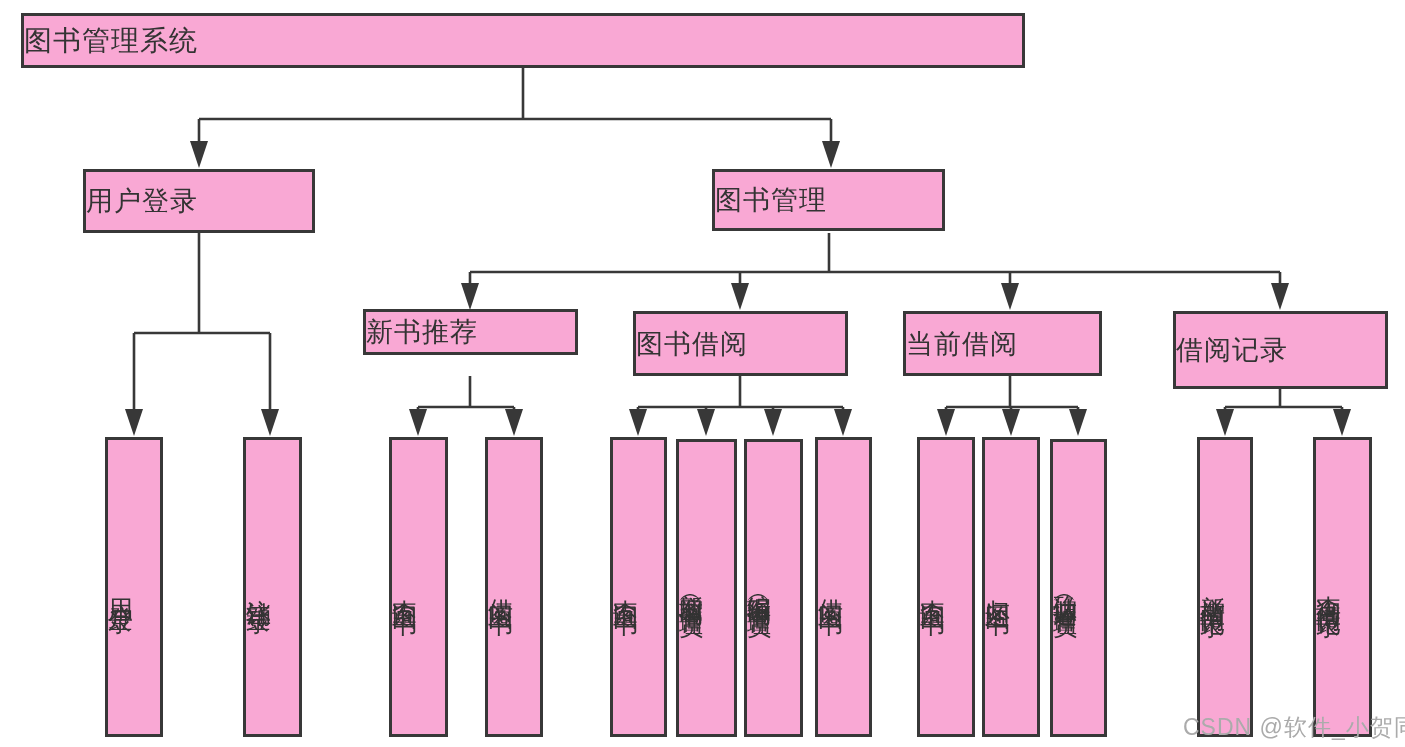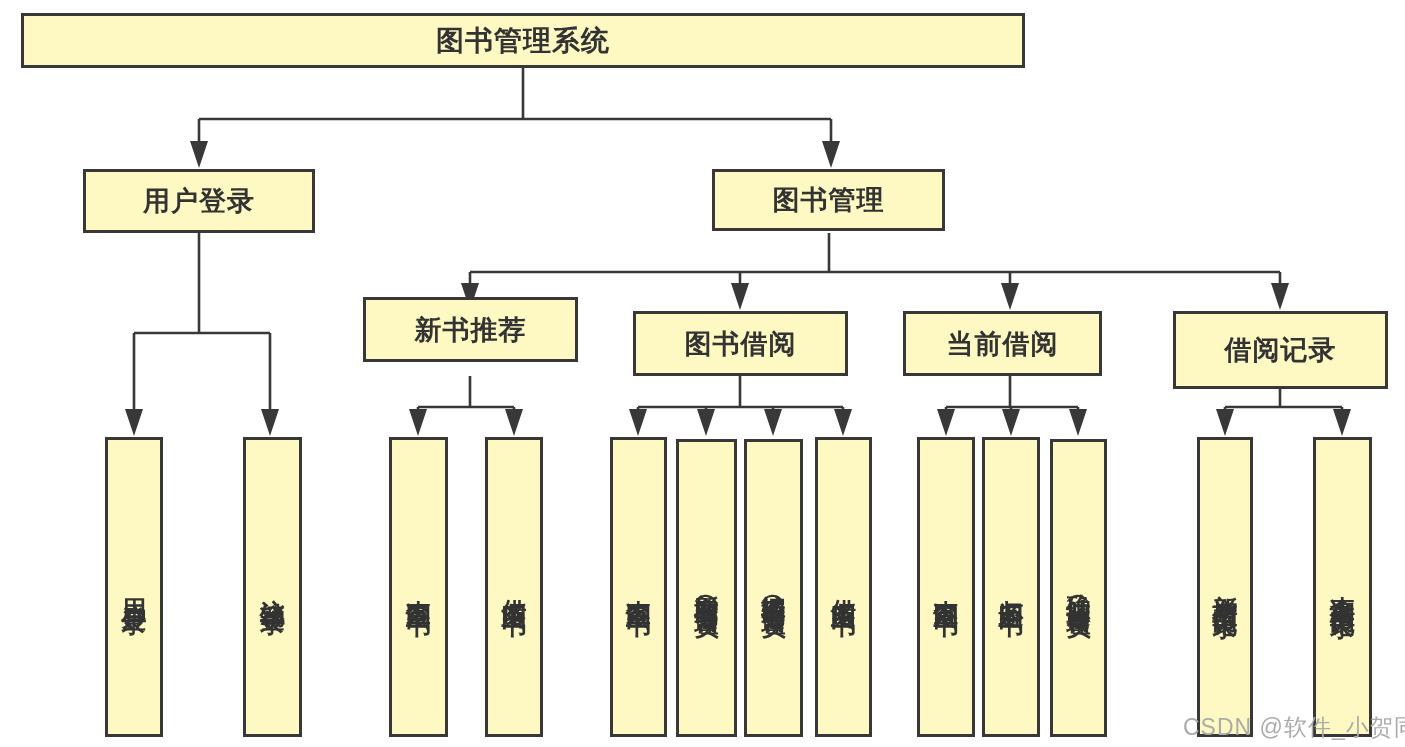--- a/index.html
+++ b/index.html
@@ -13,28 +13,27 @@
   }
   svg.wires {
     position: absolute;
     left: 0; top: 0;
     width: 1405px; height: 747px;
     pointer-events: none;
   }
   .node {
     position: absolute;
     box-sizing: border-box;
-    background: #fef9c3;
+    background: #f9a8d4;
     border: 3px solid #383838;
     color: #333333;
     display: flex;
     align-items: center;
-    justify-content: center;
+    justify-content: flex-start;
     z-index: 2;
-    font-weight: bold;
   }
   .node.h span {
     font-size: 27px;
     letter-spacing: 1px;
     white-space: nowrap;
   }
   .node.lvl1 span { font-size: 28px; }
   .node.v span {
     writing-mode: vertical-rl;
     text-orientation: mixed;
@@ -104,21 +103,21 @@
     <span>图书管理系统</span>
   </div>
 
   <div class="node h" style="left:83px;top:169px;width:232px;height:64px">
     <span>用户登录</span>
   </div>
   <div class="node h" style="left:712px;top:169px;width:233px;height:62px">
     <span>图书管理</span>
   </div>
 
-  <div class="node h" style="left:363px;top:297px;width:215px;height:65px">
+  <div class="node h" style="left:363px;top:309px;width:215px;height:46px">
     <span>新书推荐</span>
   </div>
   <div class="node h" style="left:633px;top:311px;width:215px;height:65px">
     <span>图书借阅</span>
   </div>
   <div class="node h" style="left:903px;top:311px;width:199px;height:65px">
     <span>当前借阅</span>
   </div>
   <div class="node h" style="left:1173px;top:311px;width:215px;height:78px">
     <span>借阅记录</span>

